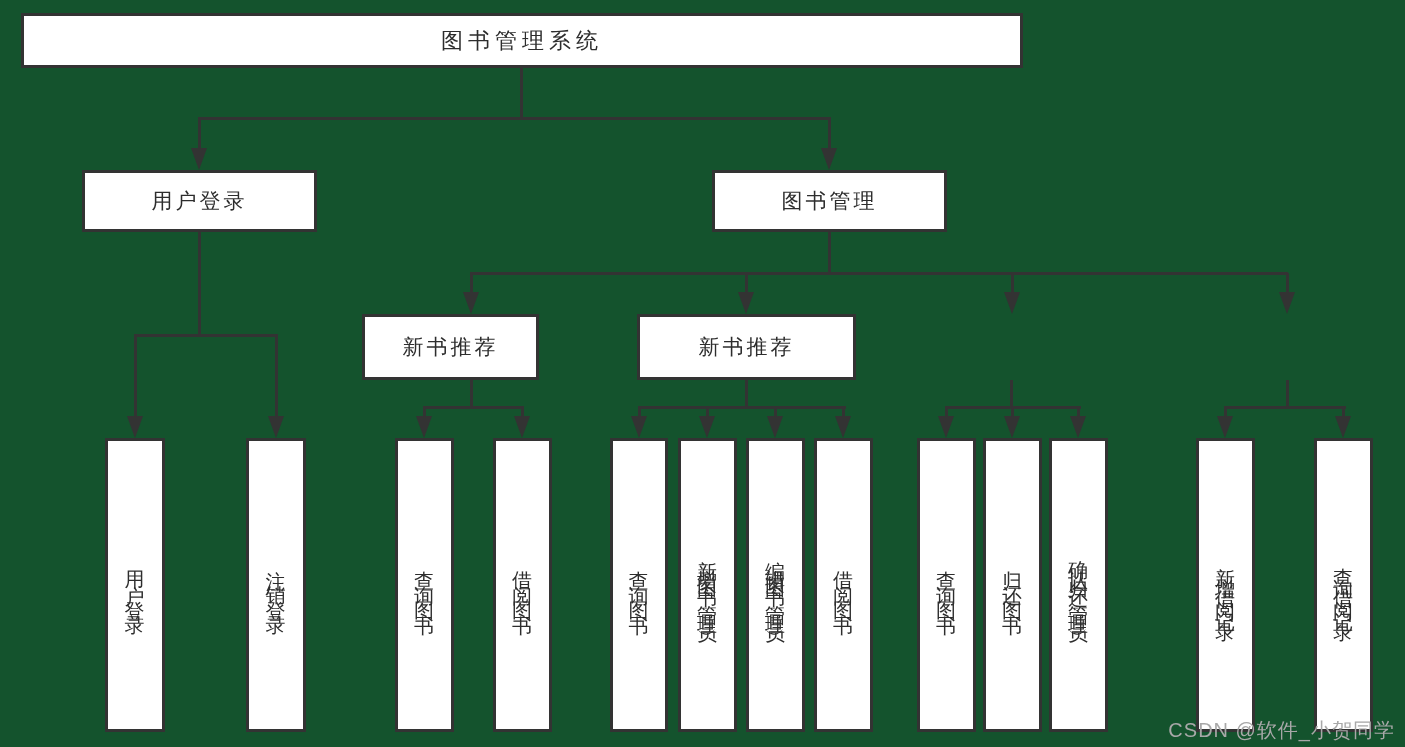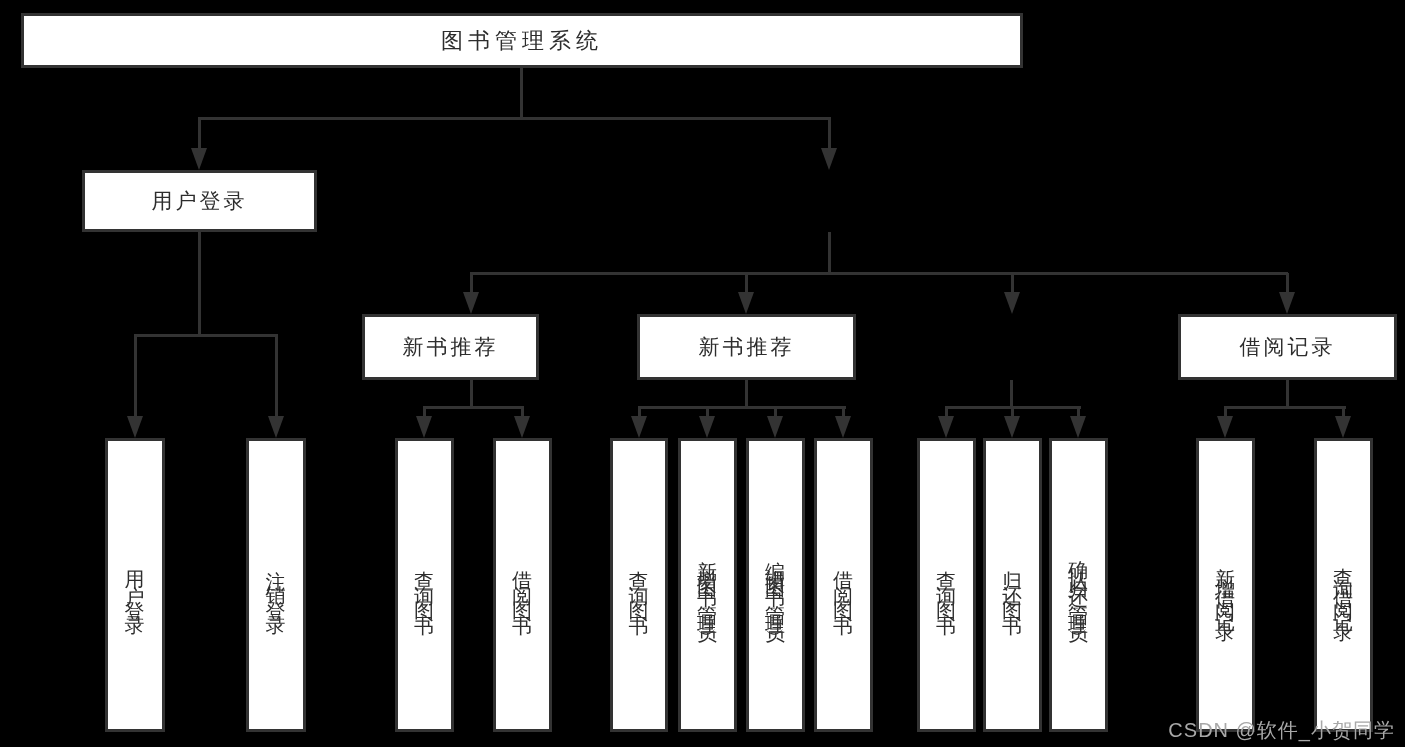--- a/index.html
+++ b/index.html
@@ -1,17 +1,17 @@
 <!DOCTYPE html>
 <html style="--line: #333333; --text: #2d2d2d; --wm: #a8a8a8;"><head>
 <meta charset="utf-8">
 <style>
   :root{ --line:#333333; --text:#2d2d2d; --wm:#a8a8a8; }
   html,body{ margin:0; padding:0; background:#ffffff; }
-  .canvas{ position:relative; width:1405px; height:747px; background:#000000;
+  .canvas{ position:relative; width:1405px; height:747px; background:#14532d;
            font-family:"Liberation Sans", sans-serif; overflow:hidden; }
 
   .node{ position:absolute; box-sizing:border-box; border:3px solid var(--line);
          background:#ffffff; display:flex; align-items:center; justify-content:center;
          color:var(--text); font-size:21px; letter-spacing:3px; white-space:nowrap; }
   .node.root{ font-size:22px; letter-spacing:5px; }
 
   .leaf{ position:absolute; box-sizing:border-box; border:3px solid var(--line);
          background:#ffffff; display:flex; align-items:center; justify-content:center; }
   .leaf-label{ writing-mode:vertical-rl; text-orientation:mixed; color:var(--text);
@@ -40,20 +40,21 @@
   <div class="arrow" style="left:191px;top:118px;height:52px;">
       <i class="shaft"></i>
       <i class="head"></i>
     </div>
   <div class="arrow" style="left:821px;top:118px;height:52px;">
       <i class="shaft"></i>
       <i class="head"></i>
     </div>
 
   <div class="node" style="left:82px;top:170px;width:235px;height:62px;">用户登录</div>
+  <div class="node" style="left:712px;top:170px;width:235px;height:62px;">图书管理</div>
 
   <div class="vline" style="left:198px;top:232px;height:103px;"></div>
   <div class="hline" style="left:134px;top:334px;width:144px;"></div>
   <div class="arrow" style="left:127px;top:335px;height:103px;">
       <i class="shaft"></i>
       <i class="head"></i>
     </div>
   <div class="arrow" style="left:268px;top:335px;height:103px;">
       <i class="shaft"></i>
       <i class="head"></i>
@@ -73,21 +74,20 @@
       <i class="shaft"></i>
       <i class="head"></i>
     </div>
   <div class="arrow" style="left:1279px;top:273px;height:41px;">
       <i class="shaft"></i>
       <i class="head"></i>
     </div>
 
   <div class="node" style="left:362px;top:314px;width:177px;height:66px;">新书推荐</div>
   <div class="node" style="left:637px;top:314px;width:219px;height:66px;">新书推荐</div>
-  <div class="node" style="left:1178px;top:314px;width:219px;height:66px;">借阅记录</div>
 
   <div class="vline" style="left:470px;top:380px;height:27px;"></div>
   <div class="hline" style="left:423px;top:406px;width:101px;"></div>
   <div class="arrow" style="left:416px;top:407px;height:31px;">
       <i class="shaft"></i>
       <i class="head"></i>
     </div>
   <div class="arrow" style="left:514px;top:407px;height:31px;">
       <i class="shaft"></i>
       <i class="head"></i>

